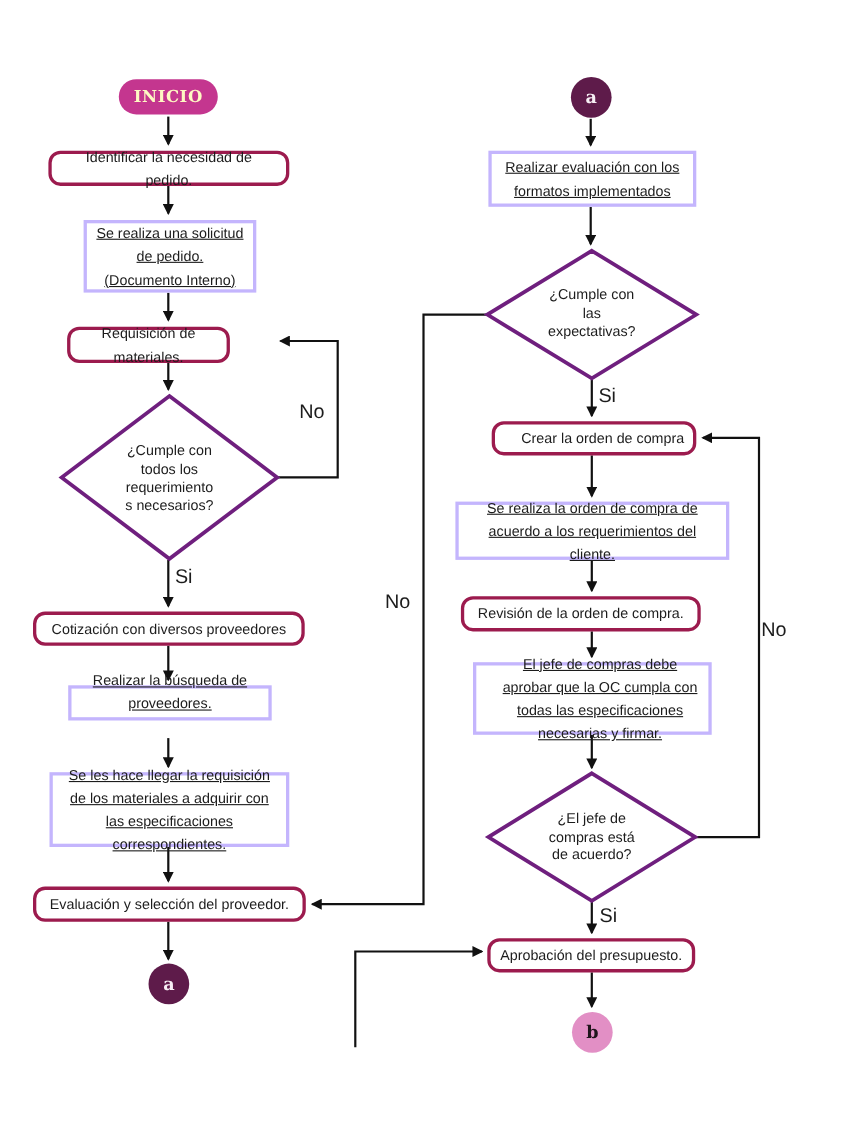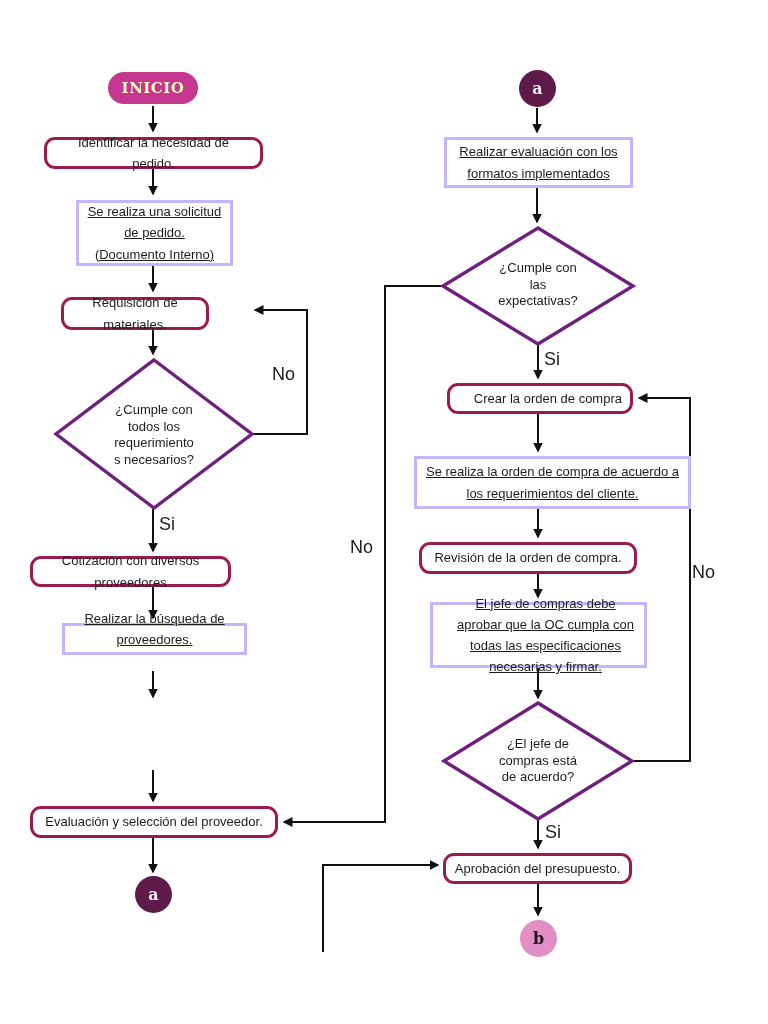--- a/index.html
+++ b/index.html
@@ -113,28 +113,31 @@
     <span>Requisición de materiales.</span>
   </div>
 
   <div class="diamond-text" style="left:94px;top:402px;width:120px;">
     <span>¿Cumple con</span>
     <span>todos los</span>
     <span>requerimiento</span>
     <span>s necesarios?</span>
   </div>
 
-  <div class="node box-red" style="left:30px;top:556px;width:201px;height:31px;">
+  <div class="node box-red" style="left:30px;top:556px;width:247px;height:31px;text-align:right;">
     <span>Cotización con diversos proveedores</span>
   </div>
 
   <div class="node box-violet" style="left:62px;top:623px;width:185px;height:32px;align-items:flex-end;">
     <span>Realizar la búsqueda de proveedores.</span>
   </div>
 
+  <div class="node box-violet" style="left:45px;top:702px;width:218px;height:68px;">
+    <span>Se les hace llegar la requisición de los materiales a adquirir con las especificaciones correspondientes.</span>
+  </div>
 
   <div class="node box-red" style="left:30px;top:806px;width:248px;height:32px;">
     <span>Evaluación y selección del proveedor.</span>
   </div>
 
   <div class="connector-circle circ-dark" style="left:135px;top:876px;">
     <span>a</span>
   </div>
 
   <div class="connector-circle circ-dark" style="left:519px;top:70px;">
@@ -148,21 +151,21 @@
   <div class="diamond-text" style="left:473px;top:260px;width:130px;">
     <span>¿Cumple con</span>
     <span>las</span>
     <span>expectativas?</span>
   </div>
 
   <div class="node box-red" style="left:447px;top:383px;width:186px;height:31px;justify-content:flex-end;">
     <span>Crear la orden de compra</span>
   </div>
 
-  <div class="node box-violet" style="left:414px;top:456px;width:277px;height:53px;">
+  <div class="node box-violet" style="left:414px;top:456px;width:249px;height:53px;">
     <span>Se realiza la orden de compra de acuerdo a los requerimientos del cliente.</span>
   </div>
 
   <div class="node box-red" style="left:419px;top:542px;width:218px;height:32px;">
     <span>Revisión de la orden de compra.</span>
   </div>
 
   <div class="node box-violet" style="left:430px;top:602px;width:217px;height:66px;padding-left:22px;">
     <span>El jefe de compras debe aprobar que la OC cumpla con todas las especificaciones necesarias y firmar.</span>
   </div>

